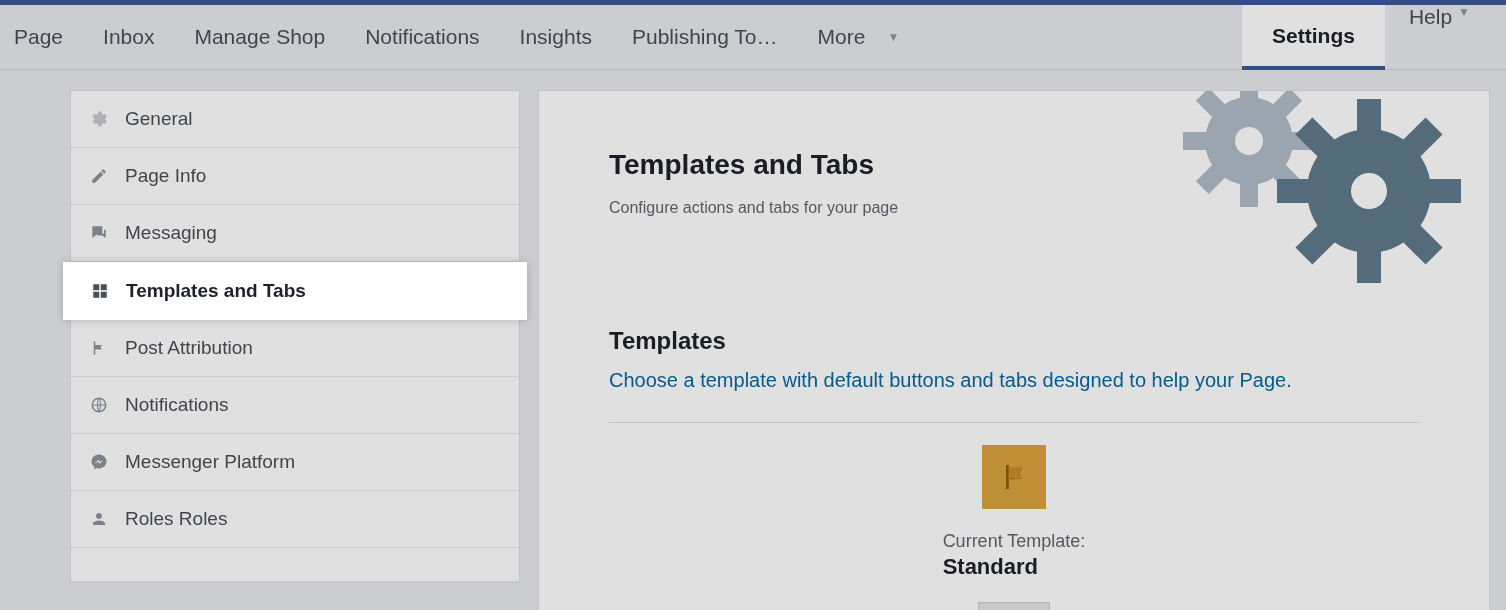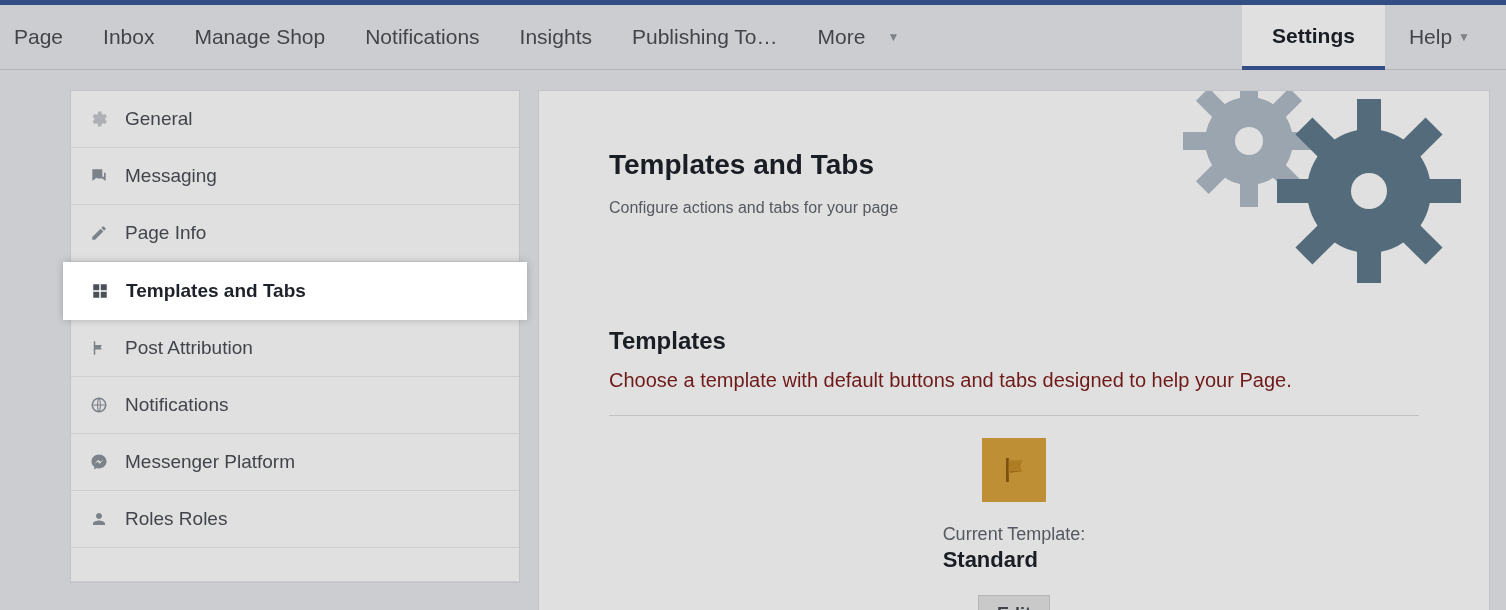--- a/index.html
+++ b/index.html
@@ -61,21 +61,21 @@
     display: flex;
     align-items: center;
     font-weight: bold;
     color: #1d2129;
     border-bottom: 4px solid #3b5998;
     margin-bottom: -1px;
     margin-right: 24px;
   }
   .help-tab {
     display: flex;
-    align-items: center;
+    align-items: flex-start;
     color: #4b4f56;
     gap: 6px;
     padding-right: 24px;
   }
   .dimmer {
     position: absolute;
     inset: 0;
     background: rgba(0,0,0,0.12);
     pointer-events: none;
     z-index: 5;
@@ -156,22 +156,22 @@
     padding: 36px 70px 20px;
   }
   .section h2 {
     font-size: 24px;
     font-weight: bold;
     color: #1d2129;
     margin-bottom: 14px;
   }
   .section p.desc {
     font-size: 20px;
-    color: #7f1d1d;
-    margin-bottom: 23px;
+    color: #0369a1;
+    margin-bottom: 30px;
   }
   .tmpl-row {
     display: flex;
     align-items: center;
     gap: 22px;
     padding: 22px 0;
     border-top: 1px solid #dddfe2;
     border-bottom: 1px solid #dddfe2;
     flex-direction: column;
   }
@@ -240,33 +240,33 @@
       <span class="s-icon">
         <svg width="20" height="20" viewBox="0 0 24 24" fill="#8d949e">
             <path d="M19.4 13l.6-1 .-6-1-2.1.5c-.3-.3-.7-.5-1.1-.7l-.3-2.2h-2l-.3 2.2c-.4.2-.8.4-1.1.7L11 11l-.6 1 .6 1 2.1-.5c.3.3.7.5 1.1.7l.3 2.2h2l.3-2.2c.4-.2.8-.4 1.1-.7L19.4 13z"></path>
             <path d="M12 8a4 4 0 100 8 4 4 0 000-8zm7.4 5c.04-.33.06-.66.06-1s-.02-.67-.06-1l2.1-1.65-2-3.46-2.49 1a7.9 7.9 0 00-1.73-1L14.9 3h-4l-.38 2.89c-.62.26-1.2.6-1.73 1l-2.49-1-2 3.46L6.4 11c-.04.33-.06.66-.06 1s.02.67.06 1l-2.1 1.65 2 3.46 2.49-1c.53.4 1.11.74 1.73 1L10.9 21h4l.38-2.89c.62-.26 1.2-.6 1.73-1l2.49 1 2-3.46L19.4 13z" opacity=".5"></path>
           </svg>
       </span>
       <span>General</span>
     </div>
     <div class="sidebar-item">
       <span class="s-icon">
+        <svg width="18" height="18" viewBox="0 0 24 24" fill="#8d949e">
+            <path d="M3 17.25V21h3.75L17.81 9.94l-3.75-3.75L3 17.25zM20.71 7.04a1 1 0 000-1.41l-2.34-2.34a1 1 0 00-1.41 0l-1.83 1.83 3.75 3.75 1.83-1.83z"></path>
+          </svg>
+      </span>
+      <span>Page Info</span>
+    </div>
+    <div class="sidebar-item">
+      <span class="s-icon">
         <svg width="20" height="20" viewBox="0 0 24 24" fill="#8d949e">
             <path d="M4 4h12v10H9l-5 4V4zm14 4h2v10l-4-3h-6v-2h8V8z"></path>
           </svg>
       </span>
       <span>Messaging</span>
-    </div>
-    <div class="sidebar-item">
-      <span class="s-icon">
-        <svg width="18" height="18" viewBox="0 0 24 24" fill="#8d949e">
-            <path d="M3 17.25V21h3.75L17.81 9.94l-3.75-3.75L3 17.25zM20.71 7.04a1 1 0 000-1.41l-2.34-2.34a1 1 0 00-1.41 0l-1.83 1.83 3.75 3.75 1.83-1.83z"></path>
-          </svg>
-      </span>
-      <span>Page Info</span>
     </div>
     <div class="sidebar-item active">
       <span class="s-icon" style="color:#1d2129">
         <svg width="18" height="18" viewBox="0 0 24 24" fill="#4b4f56">
             <rect x="3" y="3" width="8" height="8"></rect>
             <rect x="13" y="3" width="8" height="8"></rect>
             <rect x="3" y="13" width="8" height="8"></rect>
             <rect x="13" y="13" width="8" height="8"></rect>
           </svg>
       </span>

